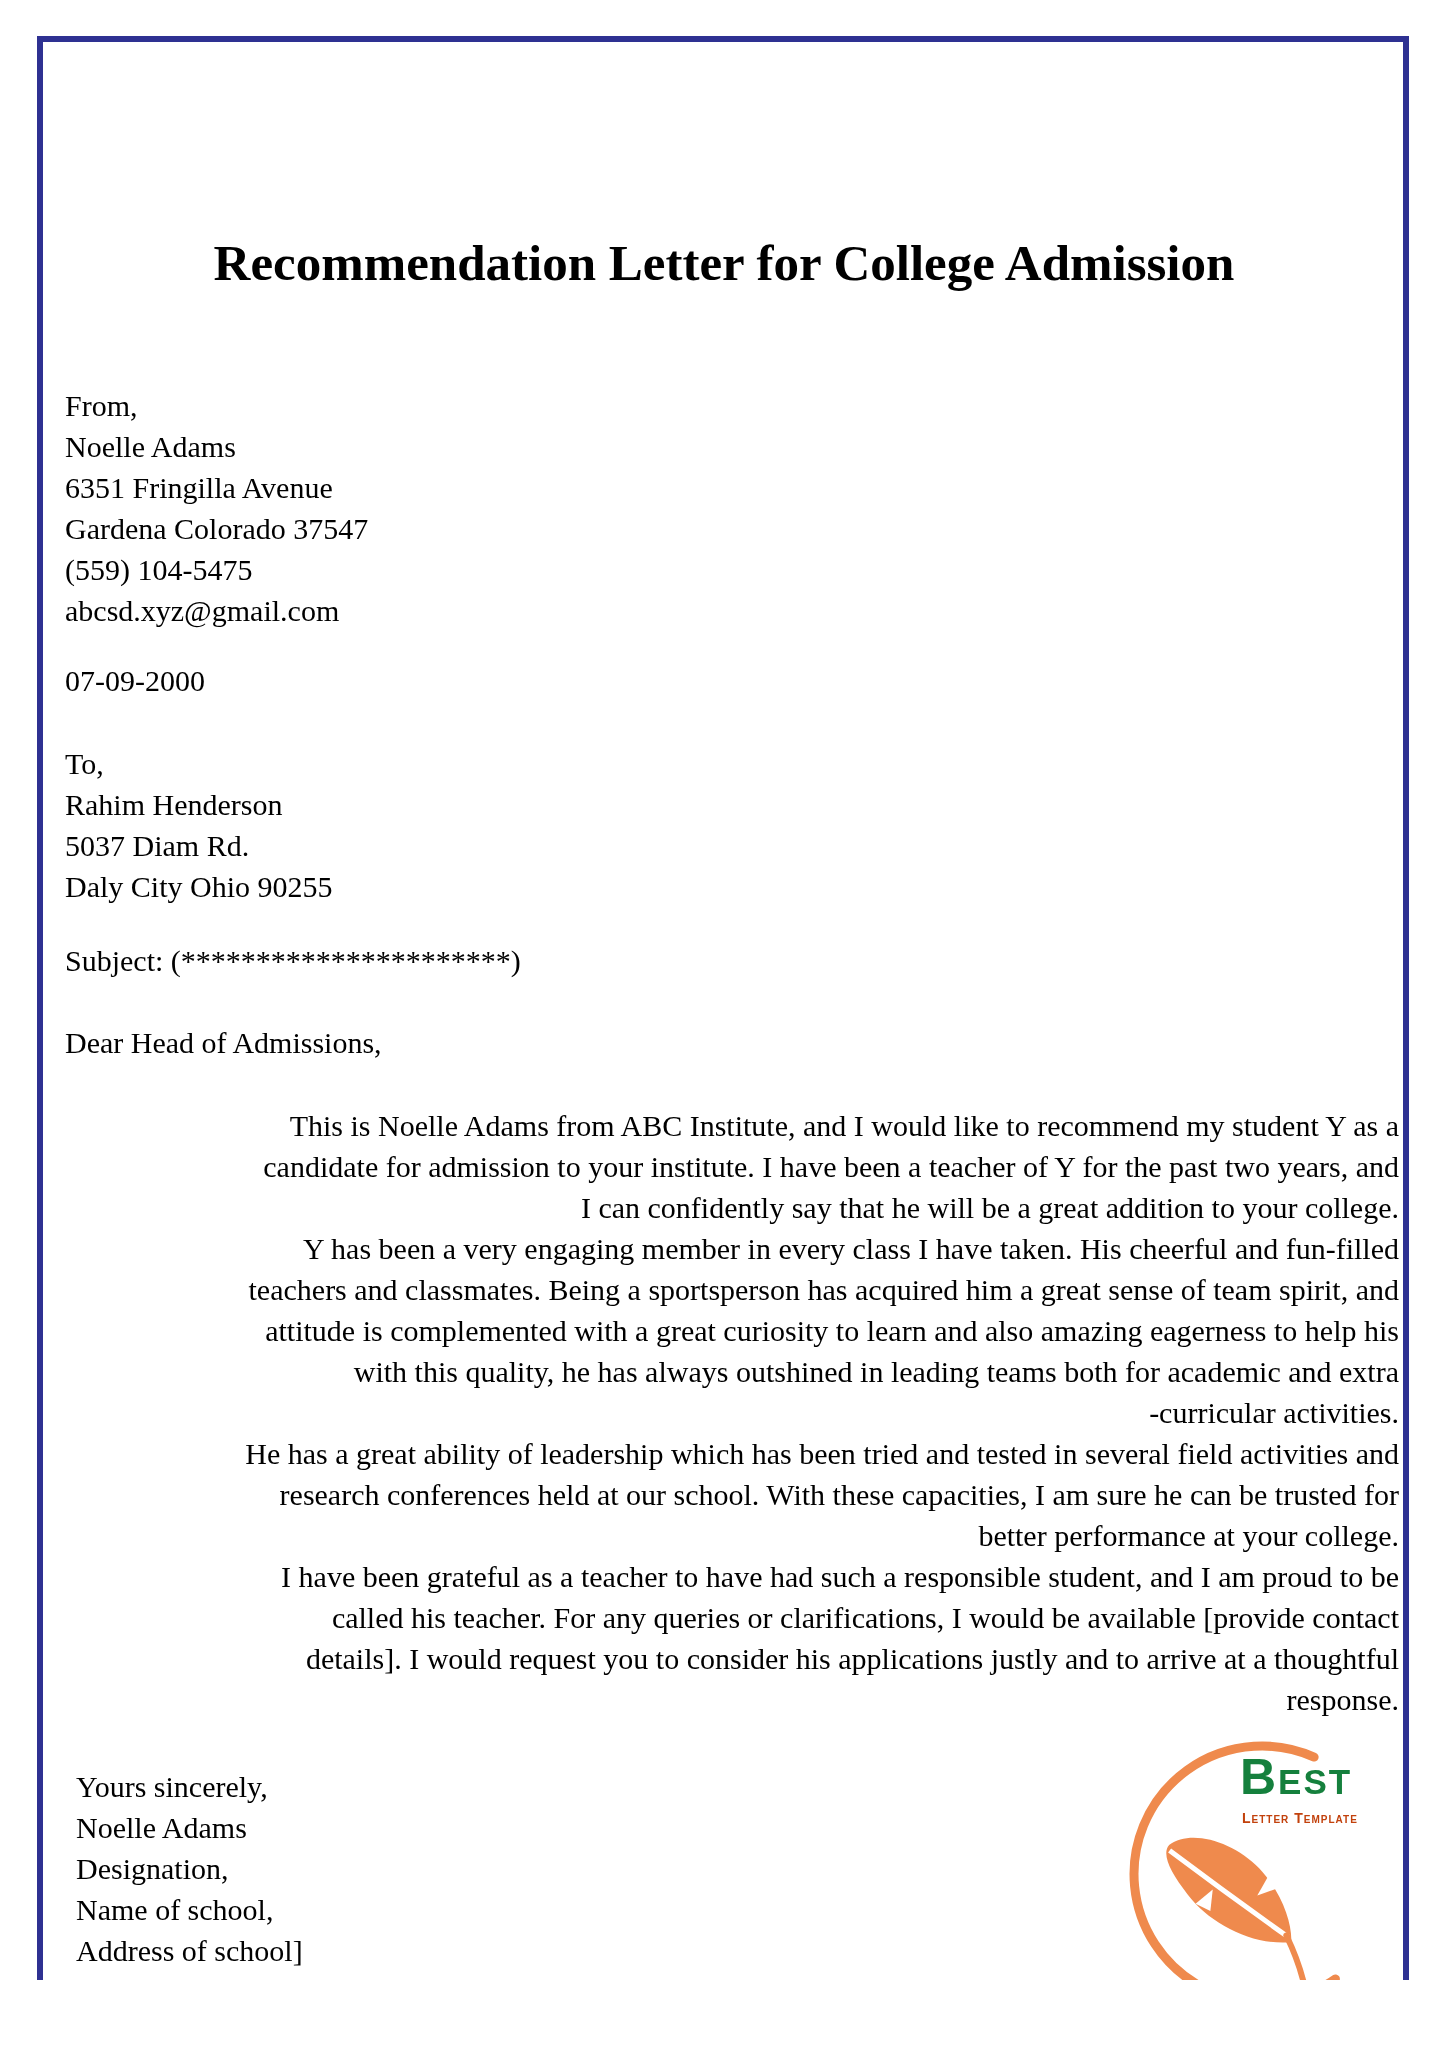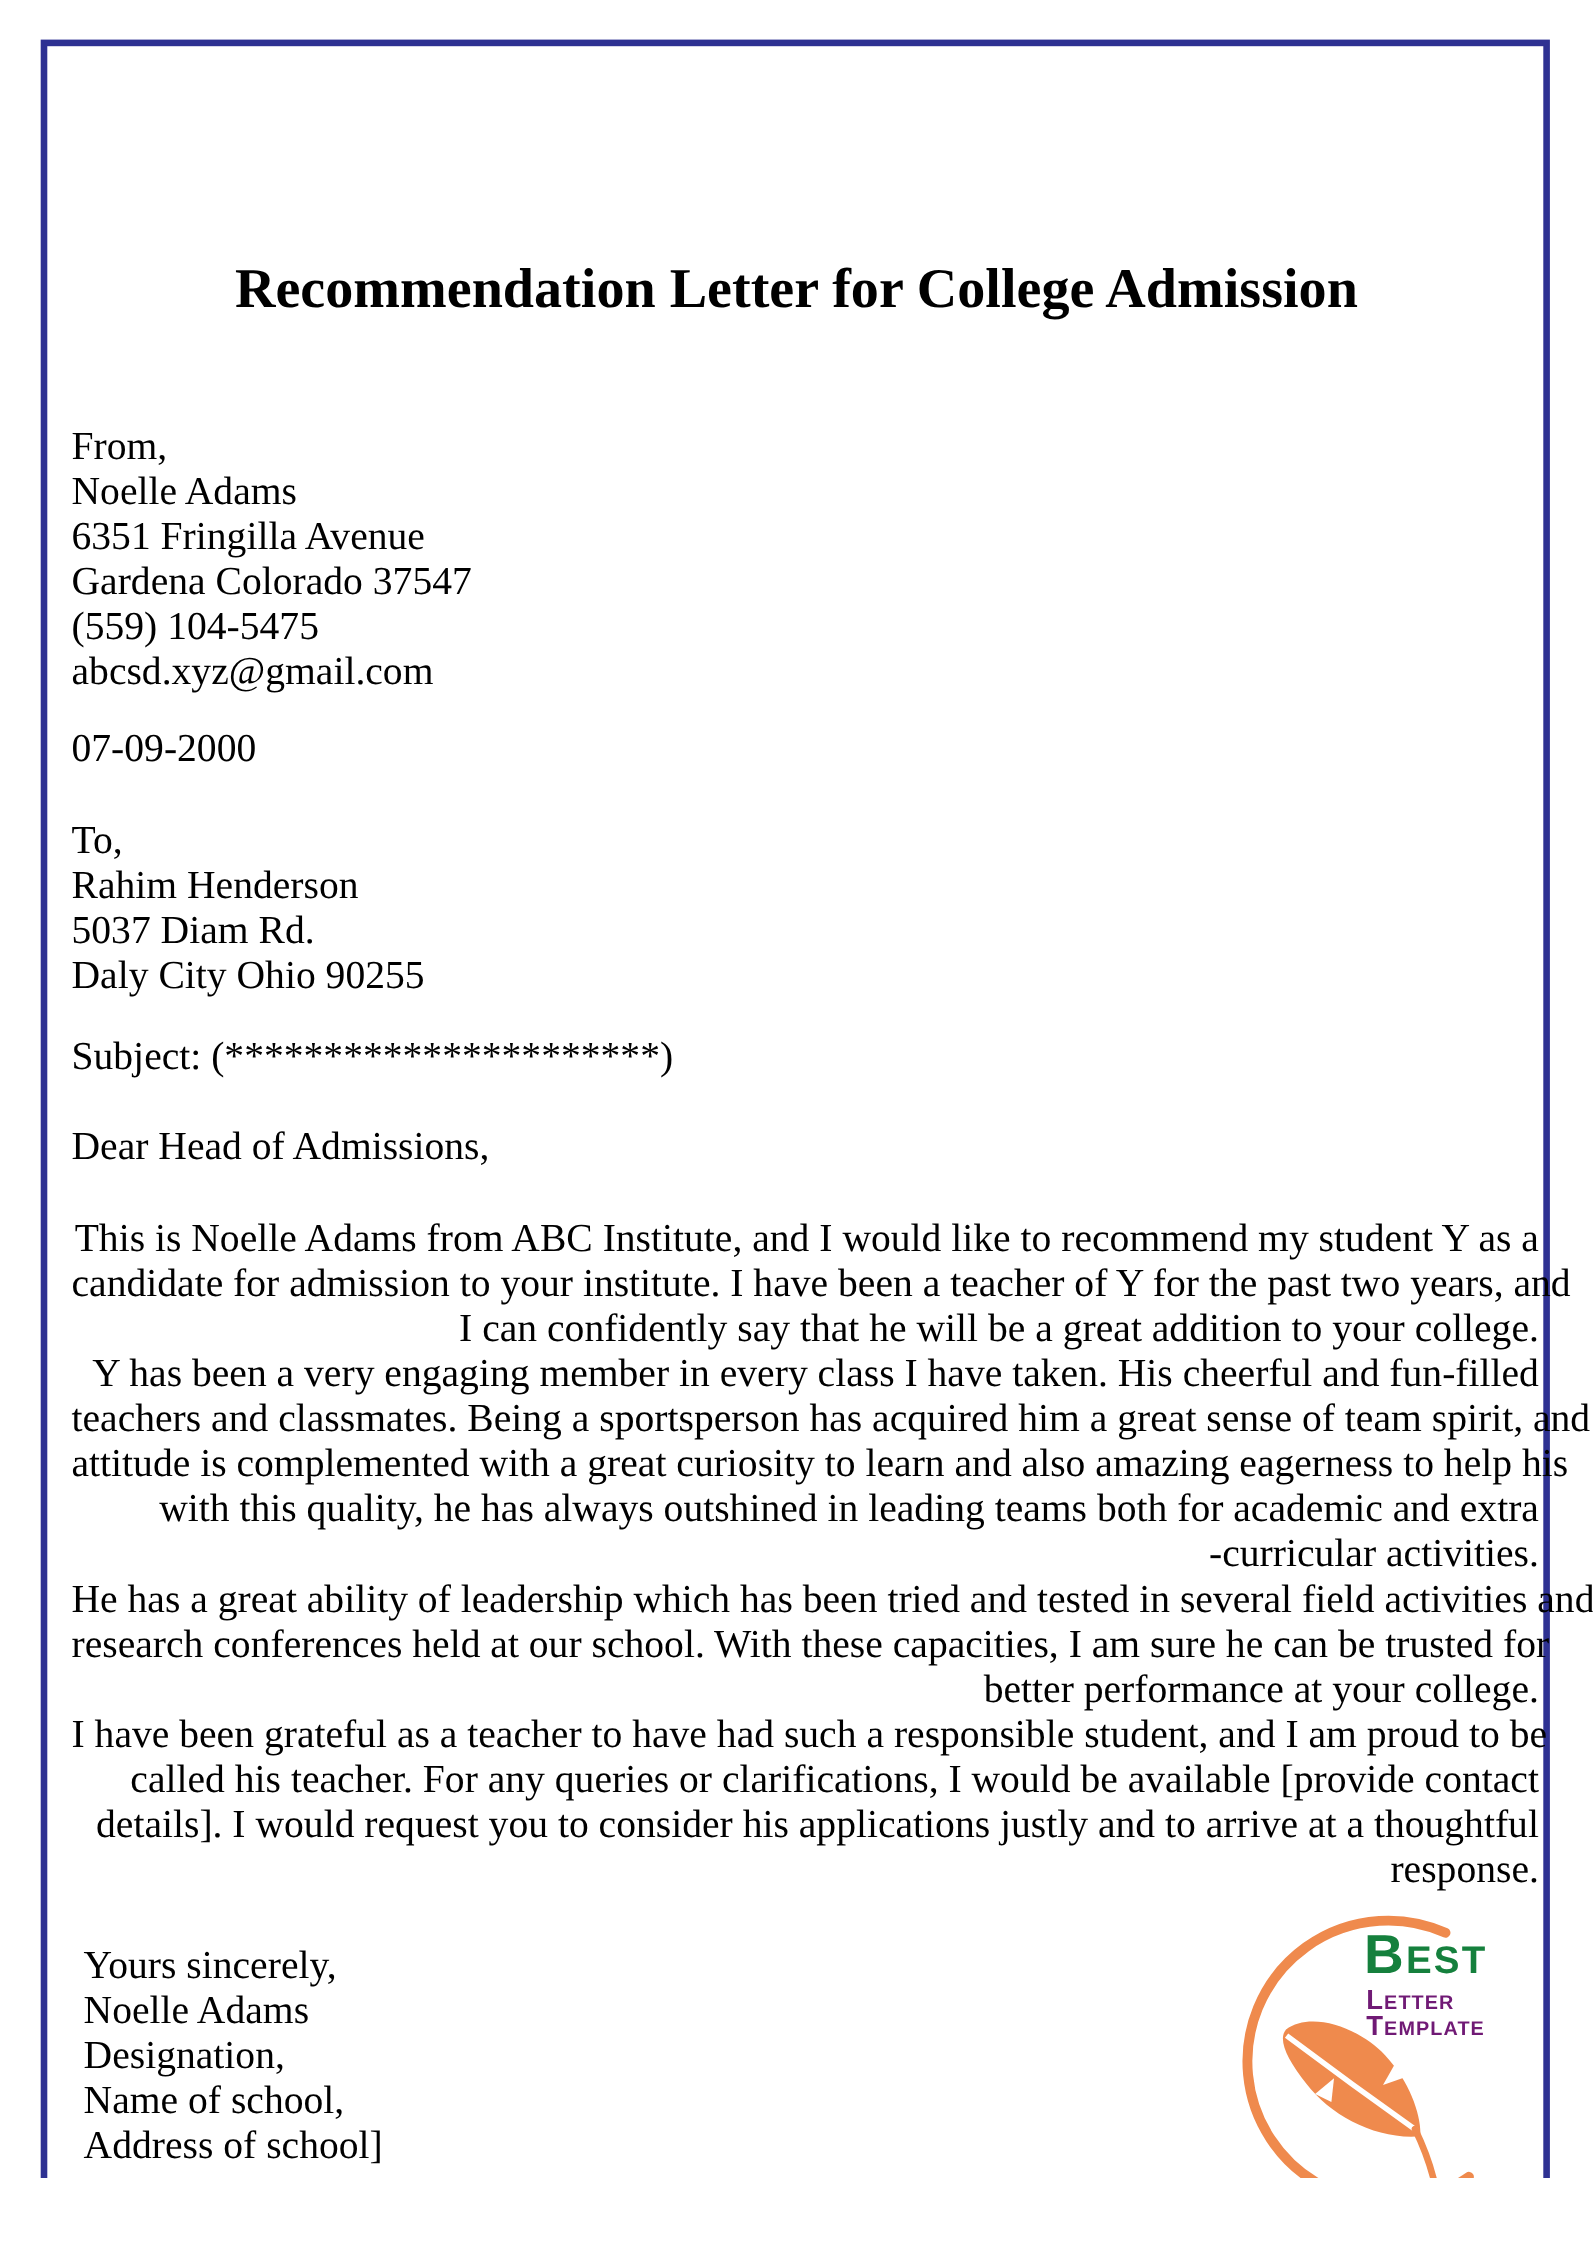--- a/index.html
+++ b/index.html
@@ -38,21 +38,21 @@
     font-weight: 700;
     letter-spacing: 0px;
   }
   .letter {
     position: absolute;
     left: 65px;
     top: 385px;
     width: 1334px;
   }
   .block {
-    font-size: 36px;
+    font-size: 30px;
     line-height: 41px;
     white-space: nowrap;
   }
   .block .tline { white-space: nowrap; }
   .blk-date      { margin-top: 29px; }
   .blk-recipient { margin-top: 42px; }
   .blk-subject   { margin-top: 33px; }
   .blk-salute    { margin-top: 41px; }
   .blk-body      { margin-top: 42px; text-align: right; }
   .blk-signature { margin-top: 46px; margin-left: 11px; }
@@ -77,23 +77,23 @@
     color: #15803d;
     letter-spacing: 2px;
   }
   .brand-sub {
     position: absolute;
     left: 120px;
     top: 70px;
     font-family: "Liberation Sans", "DejaVu Sans", sans-serif;
     font-weight: 700;
     font-variant: small-caps;
-    font-size: 25px;
+    font-size: 14px;
     line-height: 24px;
-    color: #701a75;
+    color: #c2410c;
     letter-spacing: 1px;
   }
 </style>
 </head>
 <body>
 
 <div class="page">
 
   <div class="frame"></div>
 

